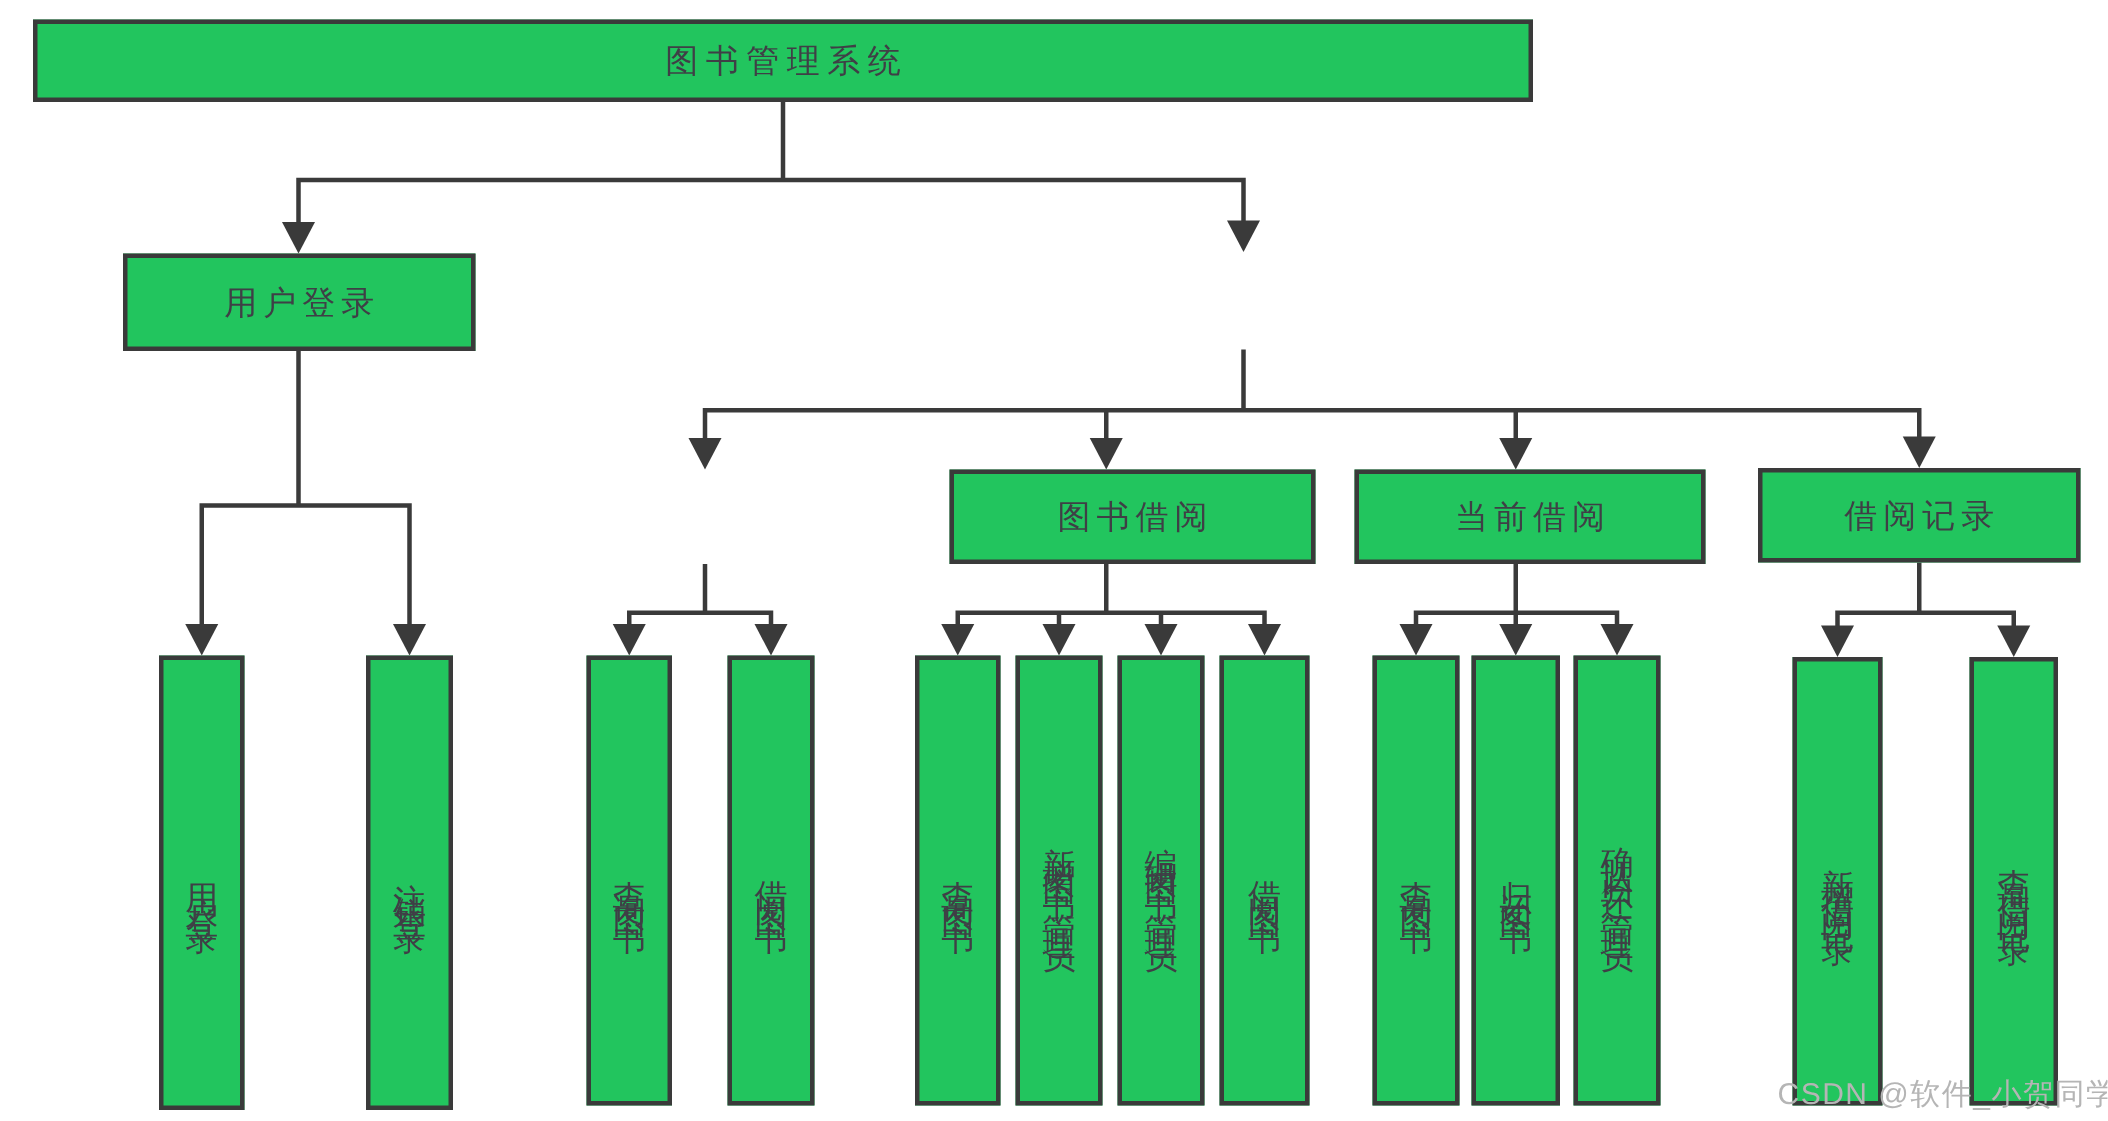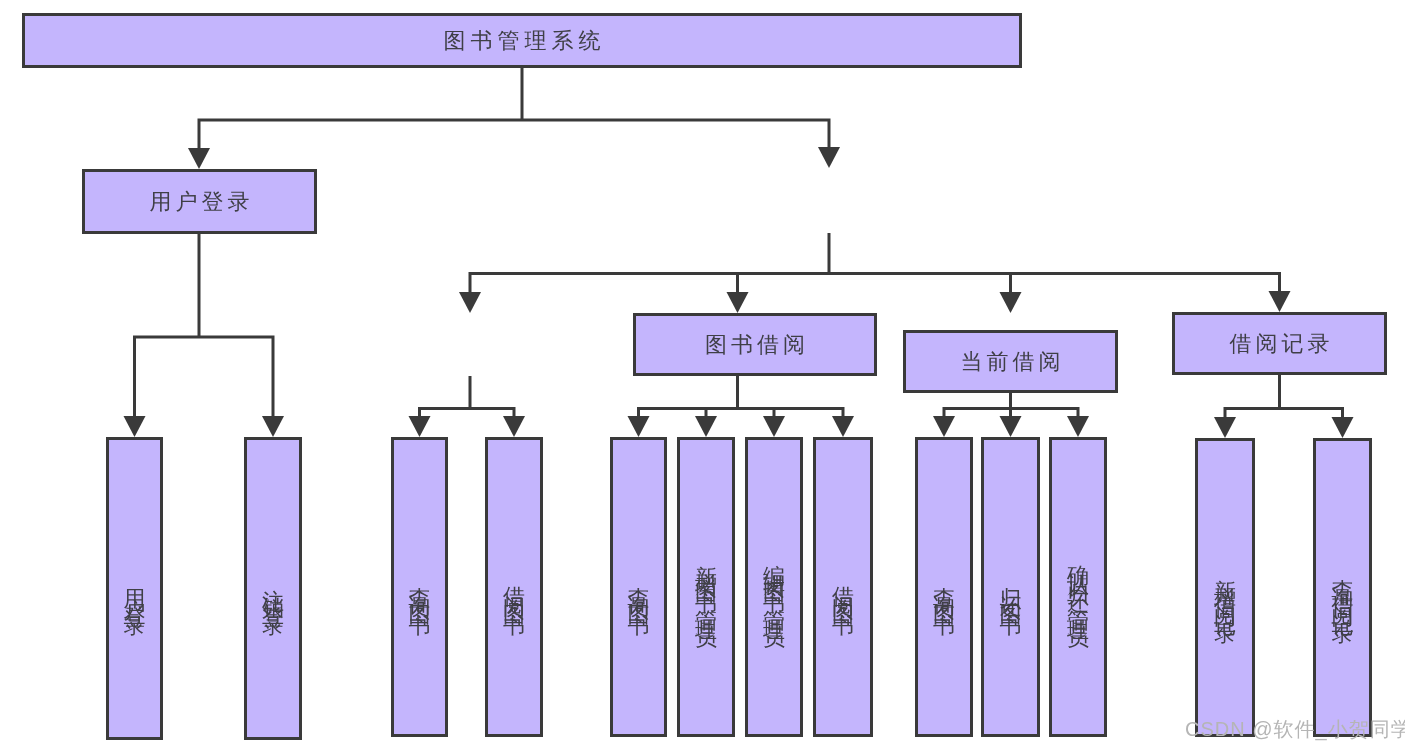--- a/index.html
+++ b/index.html
@@ -9,21 +9,21 @@
     --background:#ffffff;
   }
   *{margin:0;padding:0;box-sizing:border-box;}
   html,body{width:1405px;height:747px;background:var(--background,#fff);overflow:hidden;}
   body{font-family:"Liberation Sans","DejaVu Sans",sans-serif;}
   .stage{position:relative;width:1405px;height:747px;background:var(--background,#fff);}
   .connectors{position:absolute;left:0;top:0;width:1405px;height:747px;z-index:1;}
   .connector-path{stroke:var(--line,#3a3a3a);stroke-width:3;fill:none;}
   .arrow-head{fill:var(--line,#3a3a3a);stroke:none;}
   .box{
-    position:absolute;z-index:2;background:#c4b5fd;border:3px solid var(--line,#3a3a3a);
+    position:absolute;z-index:2;background:#22c55e;border:3px solid var(--line,#3a3a3a);
     display:flex;align-items:center;justify-content:center;
     color:var(--text,#3f3f46);
   }
   .hlabel{font-size:22px;letter-spacing:4px;white-space:nowrap;text-indent:4px;}
   .root-label{letter-spacing:5px;text-indent:5px;}
   .leaf-label{
     writing-mode:vertical-rl;text-orientation:mixed;
     font-size:22px;letter-spacing:9px;line-height:1;
   }
   .watermark{
@@ -79,21 +79,21 @@
     <span class="hlabel root-label">图书管理系统</span>
   </div>
 
   <div class="box" style="left:82px;top:169px;width:235px;height:65px">
     <span class="hlabel">用户登录</span>
   </div>
 
   <div class="box" style="left:633px;top:313px;width:244px;height:63px">
     <span class="hlabel">图书借阅</span>
   </div>
-  <div class="box" style="left:903px;top:330px;width:215px;height:63px">
+  <div class="box" style="left:903px;top:313px;width:234px;height:63px">
     <span class="hlabel">当前借阅</span>
   </div>
   <div class="box" style="left:1172px;top:312px;width:215px;height:63px">
     <span class="hlabel">借阅记录</span>
   </div>
 
   <div class="box" style="left:106px;top:437px;width:57px;height:303px">
     <span class="leaf-label">用户登录</span>
   </div>
   <div class="box" style="left:244px;top:437px;width:58px;height:303px">

